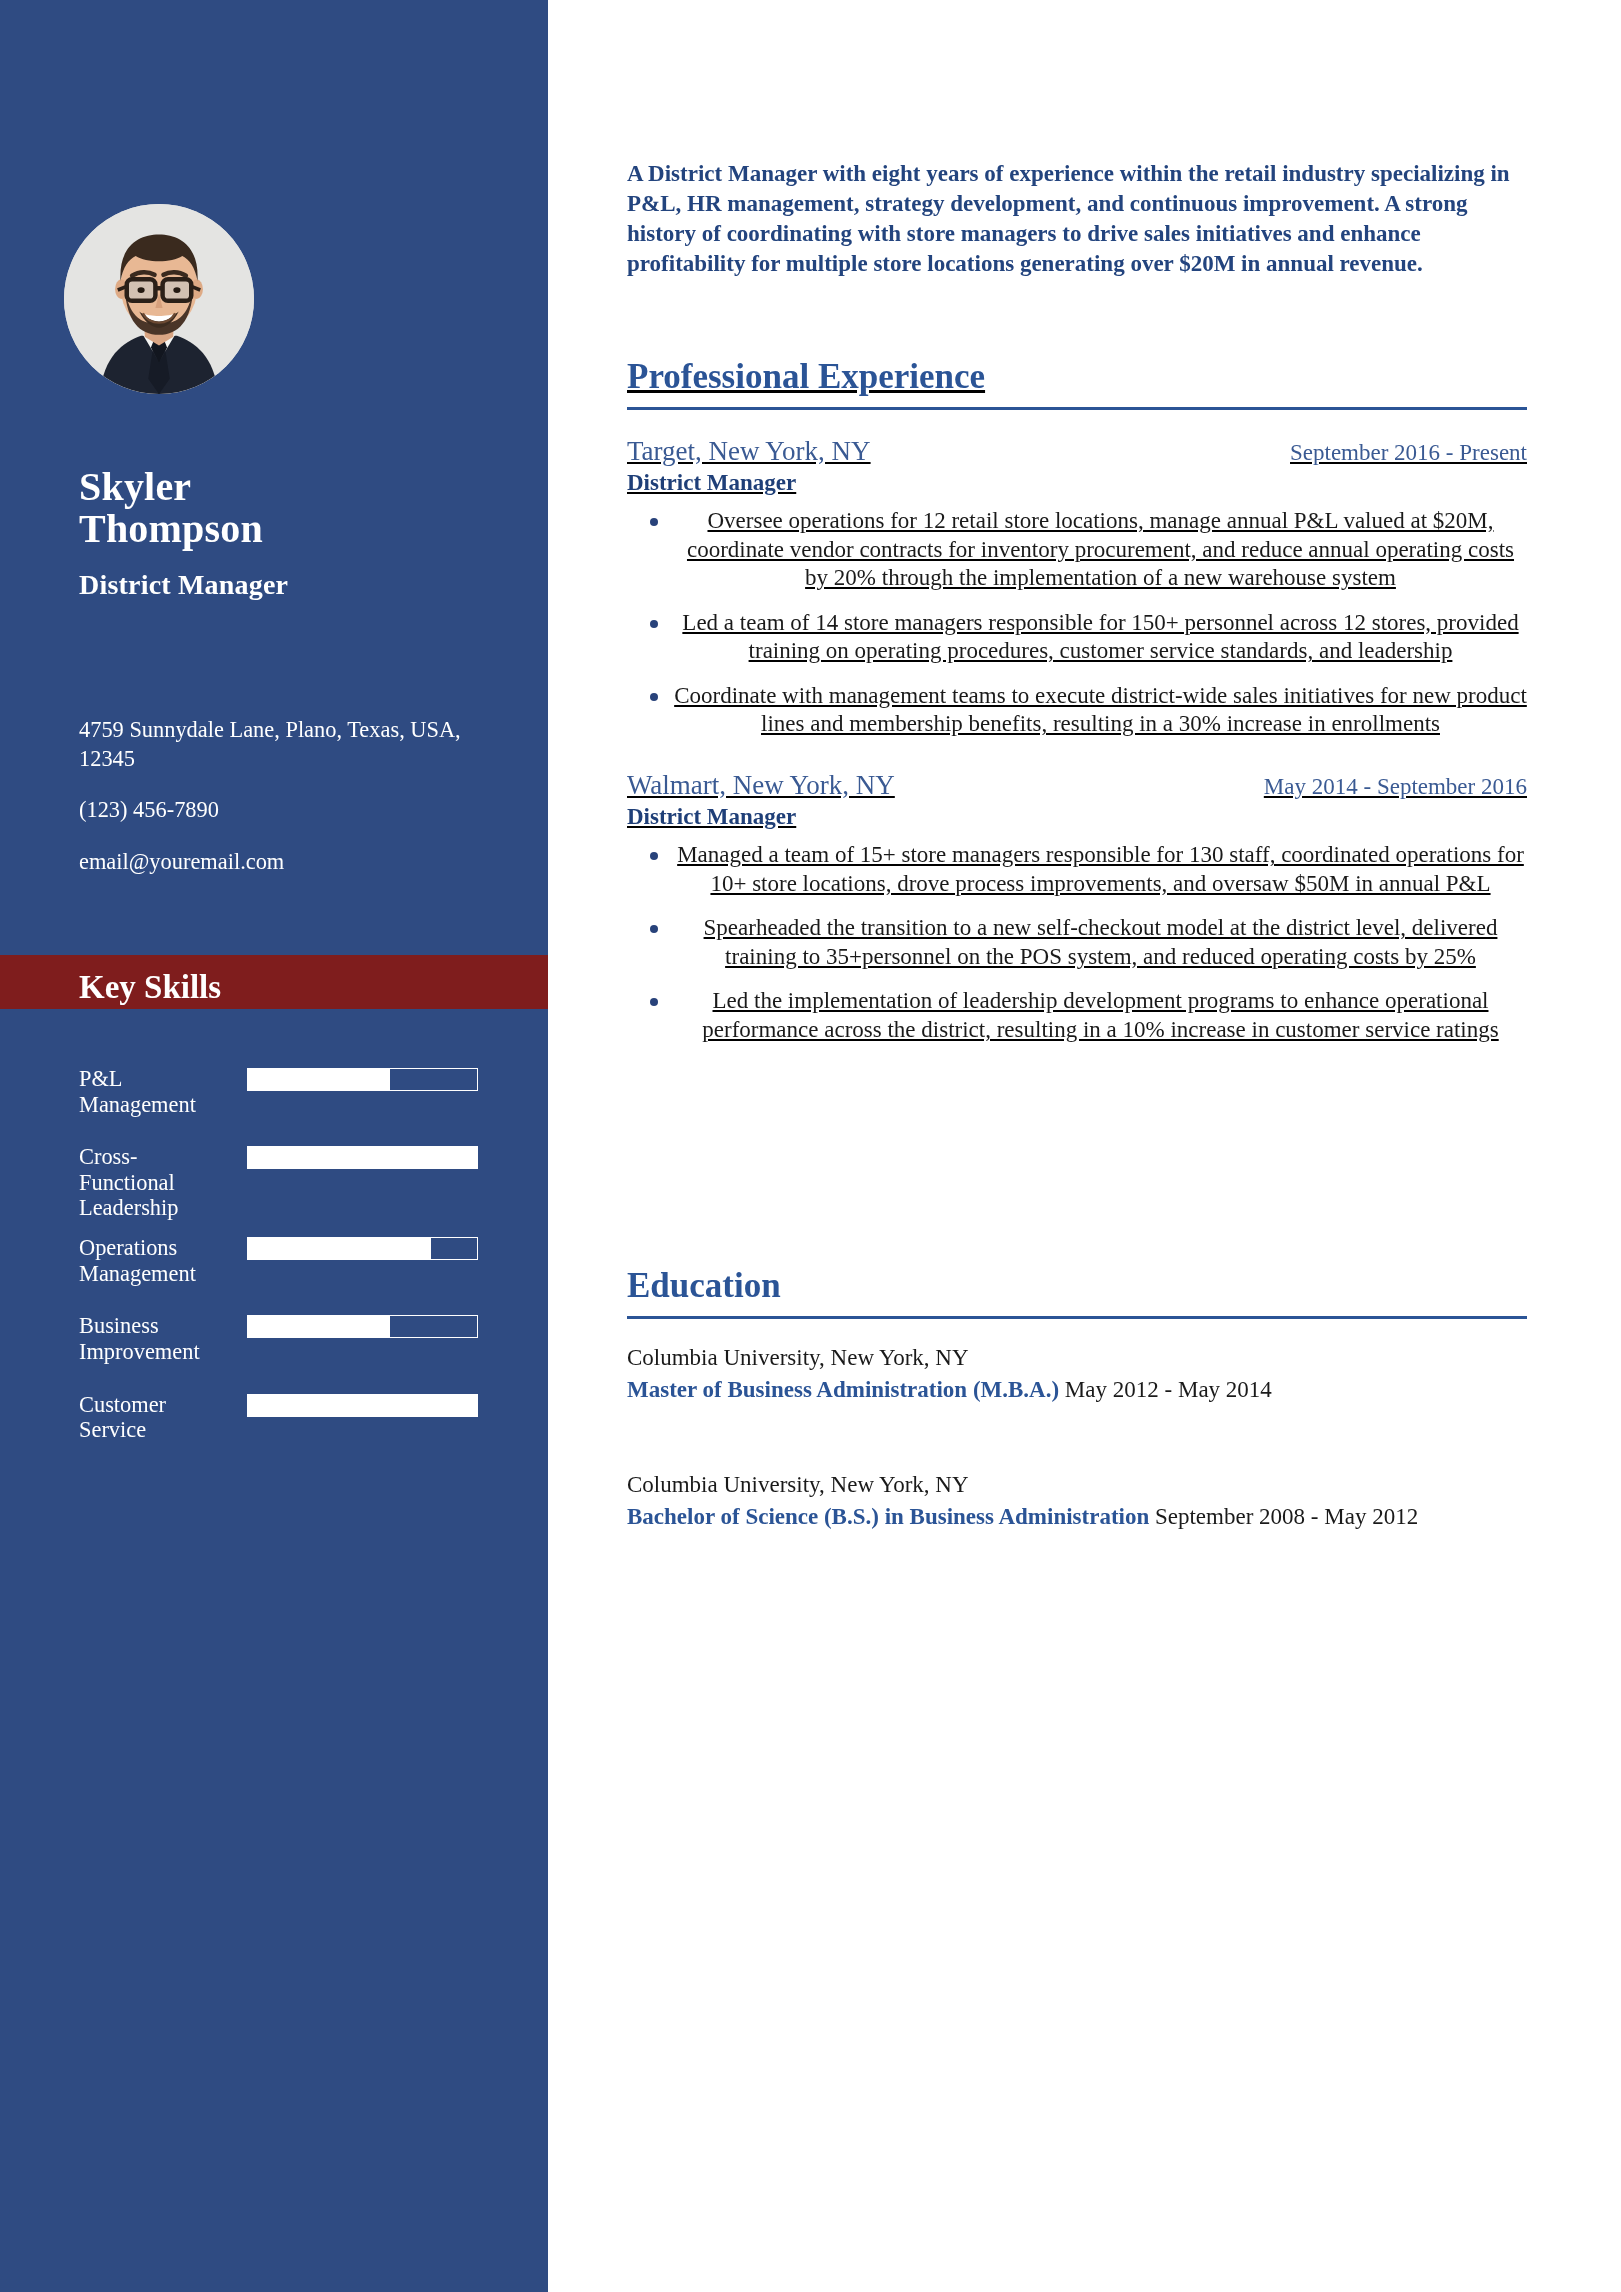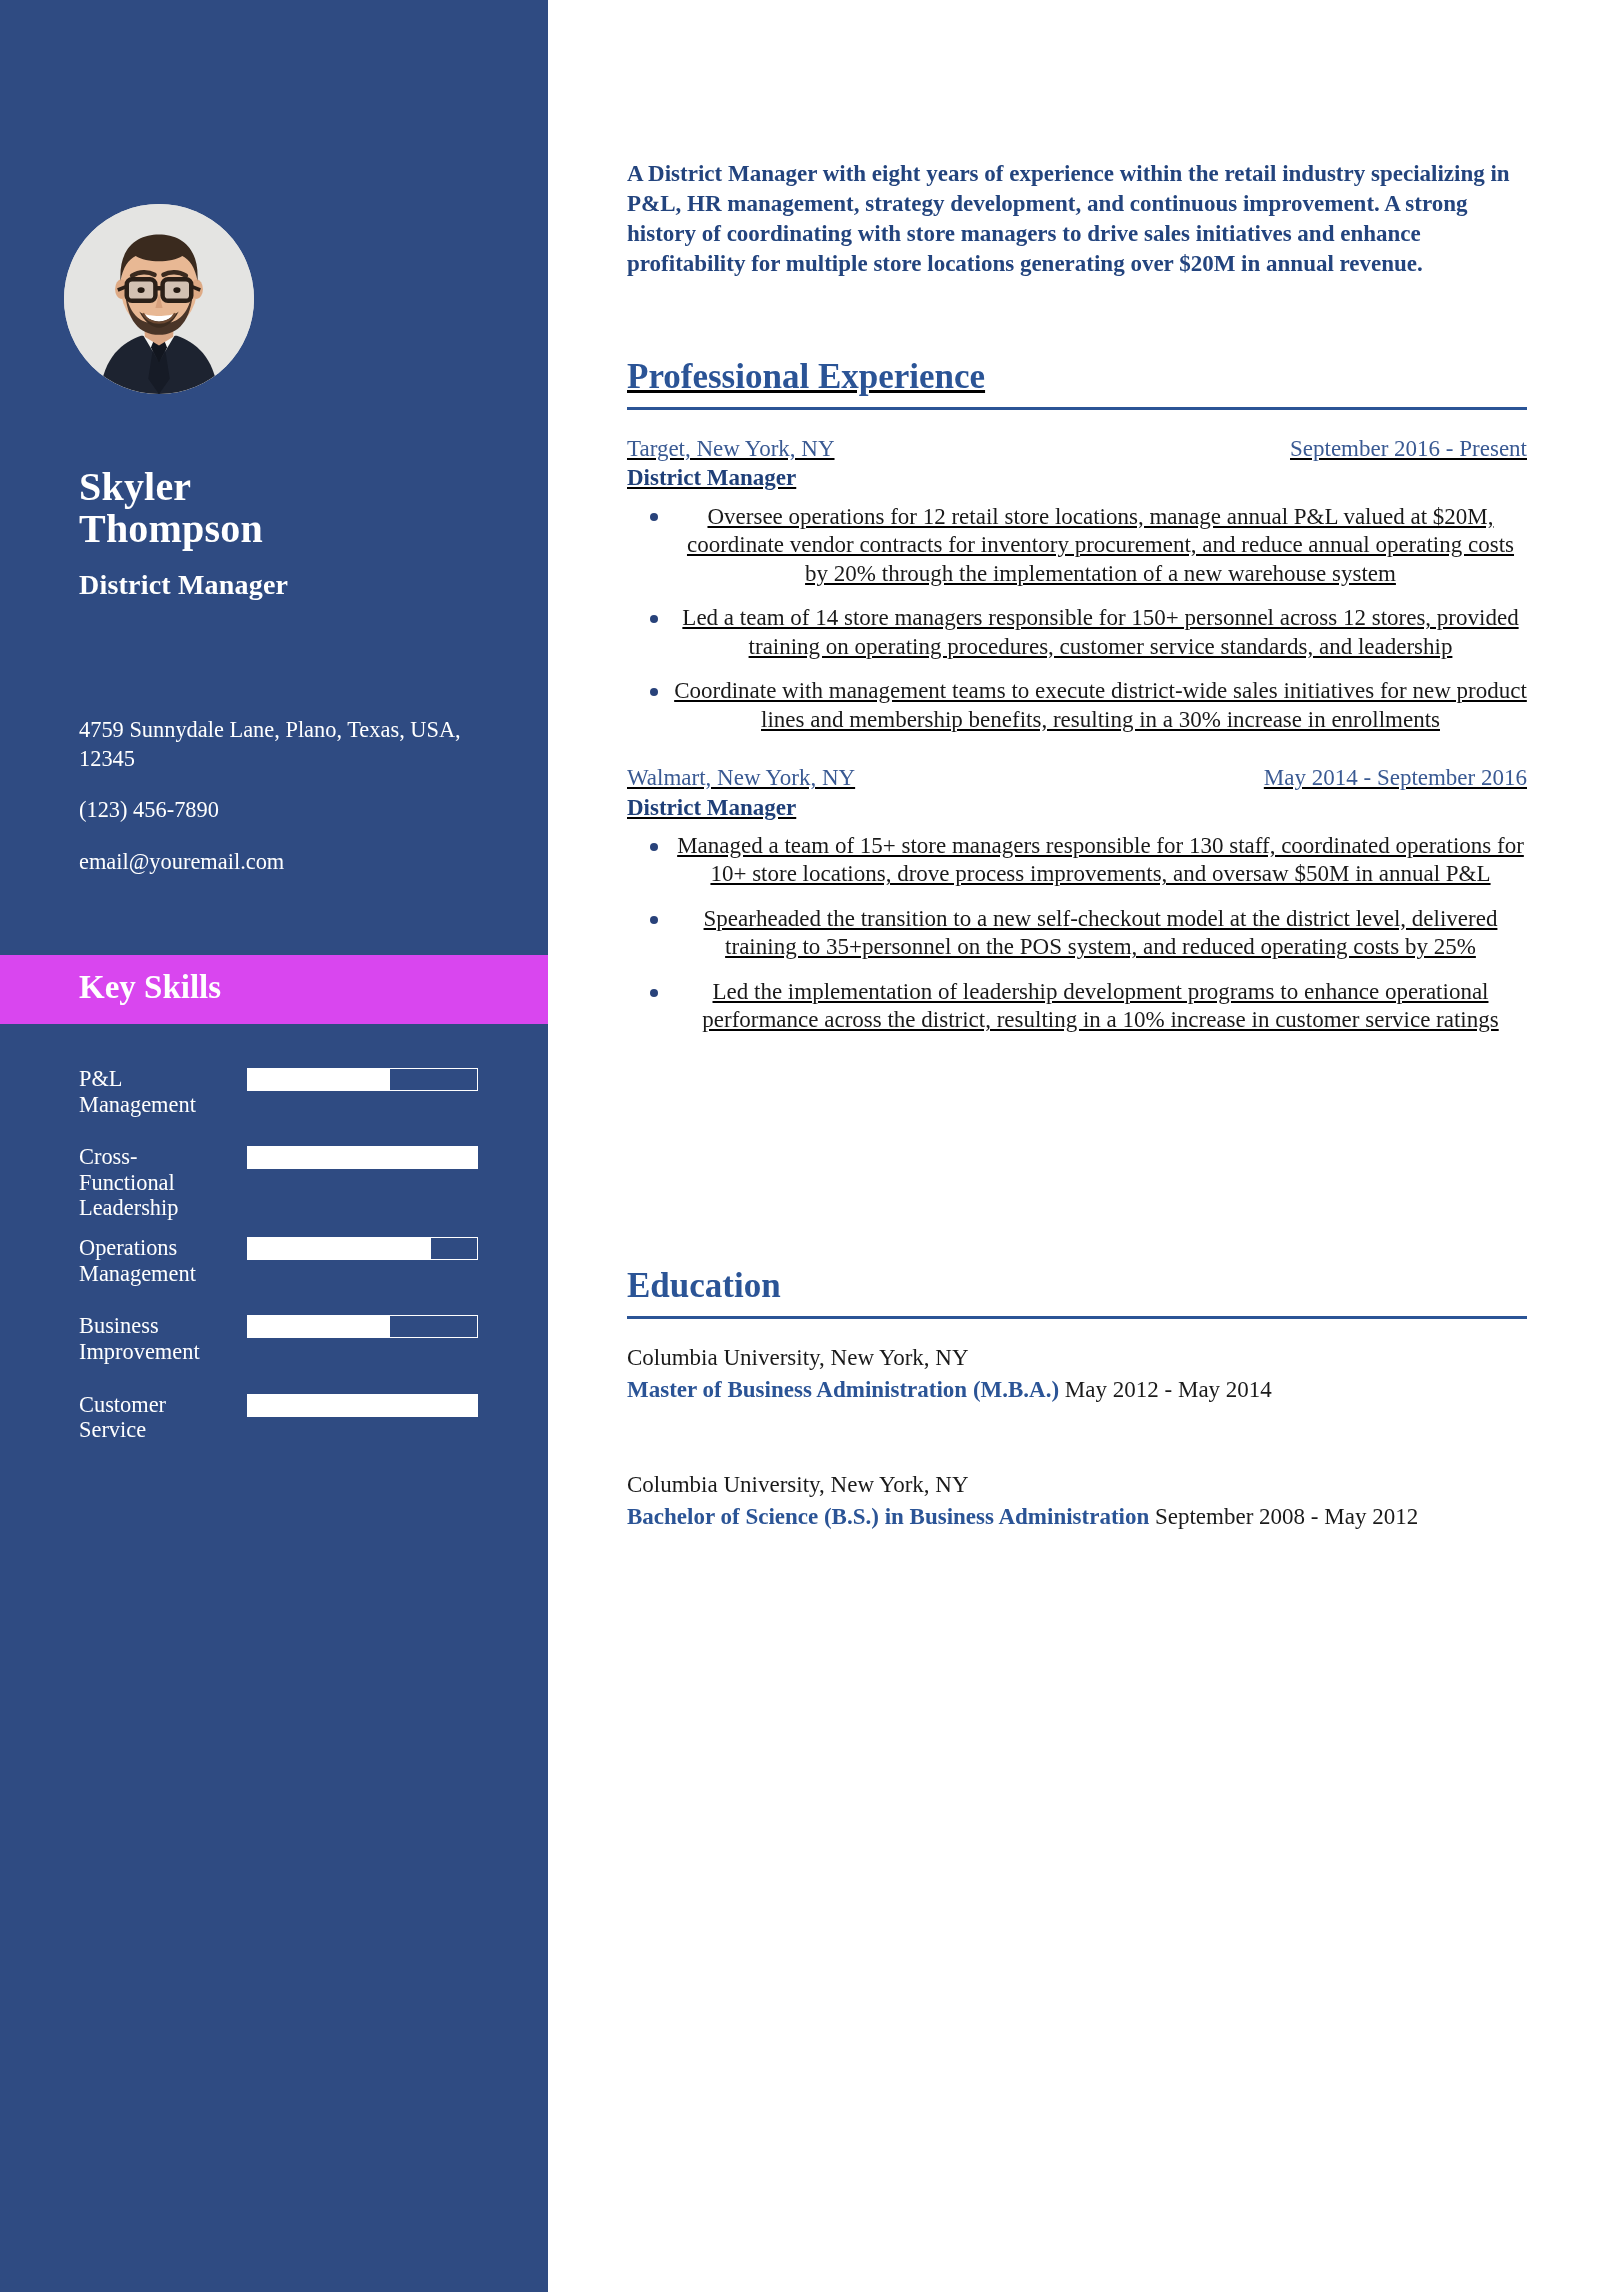--- a/index.html
+++ b/index.html
@@ -72,22 +72,22 @@
     margin-bottom: 23px;
   }
   .contact-line:last-child { margin-bottom: 0; }
 
   
   .skills-band {
     position: absolute;
     left: 0;
     top: 955px;
     width: 548px;
-    height: 69px;
-    background: #d946ef;
+    height: 54px;
+    background: #7f1d1d;
   }
   .skills-band-title {
     position: absolute;
     left: 79px;
     top: 14.3px;
     color: #ffffff;
     font-size: 33px;
     font-weight: bold;
   }
 
@@ -166,21 +166,21 @@
   }
 
   .job { margin-bottom: 30px; }
   .job-head {
     display: flex;
     justify-content: space-between;
     align-items: baseline;
   }
   .job-company {
     color: #3a5a93;
-    font-size: 23px;
+    font-size: 27px;
     line-height: 1.2;
   }
   .job-dates {
     color: #3a5a93;
     font-size: 23px;
     line-height: 1.2;
     white-space: nowrap;
   }
   .job-role {
     color: #1f3f78;

